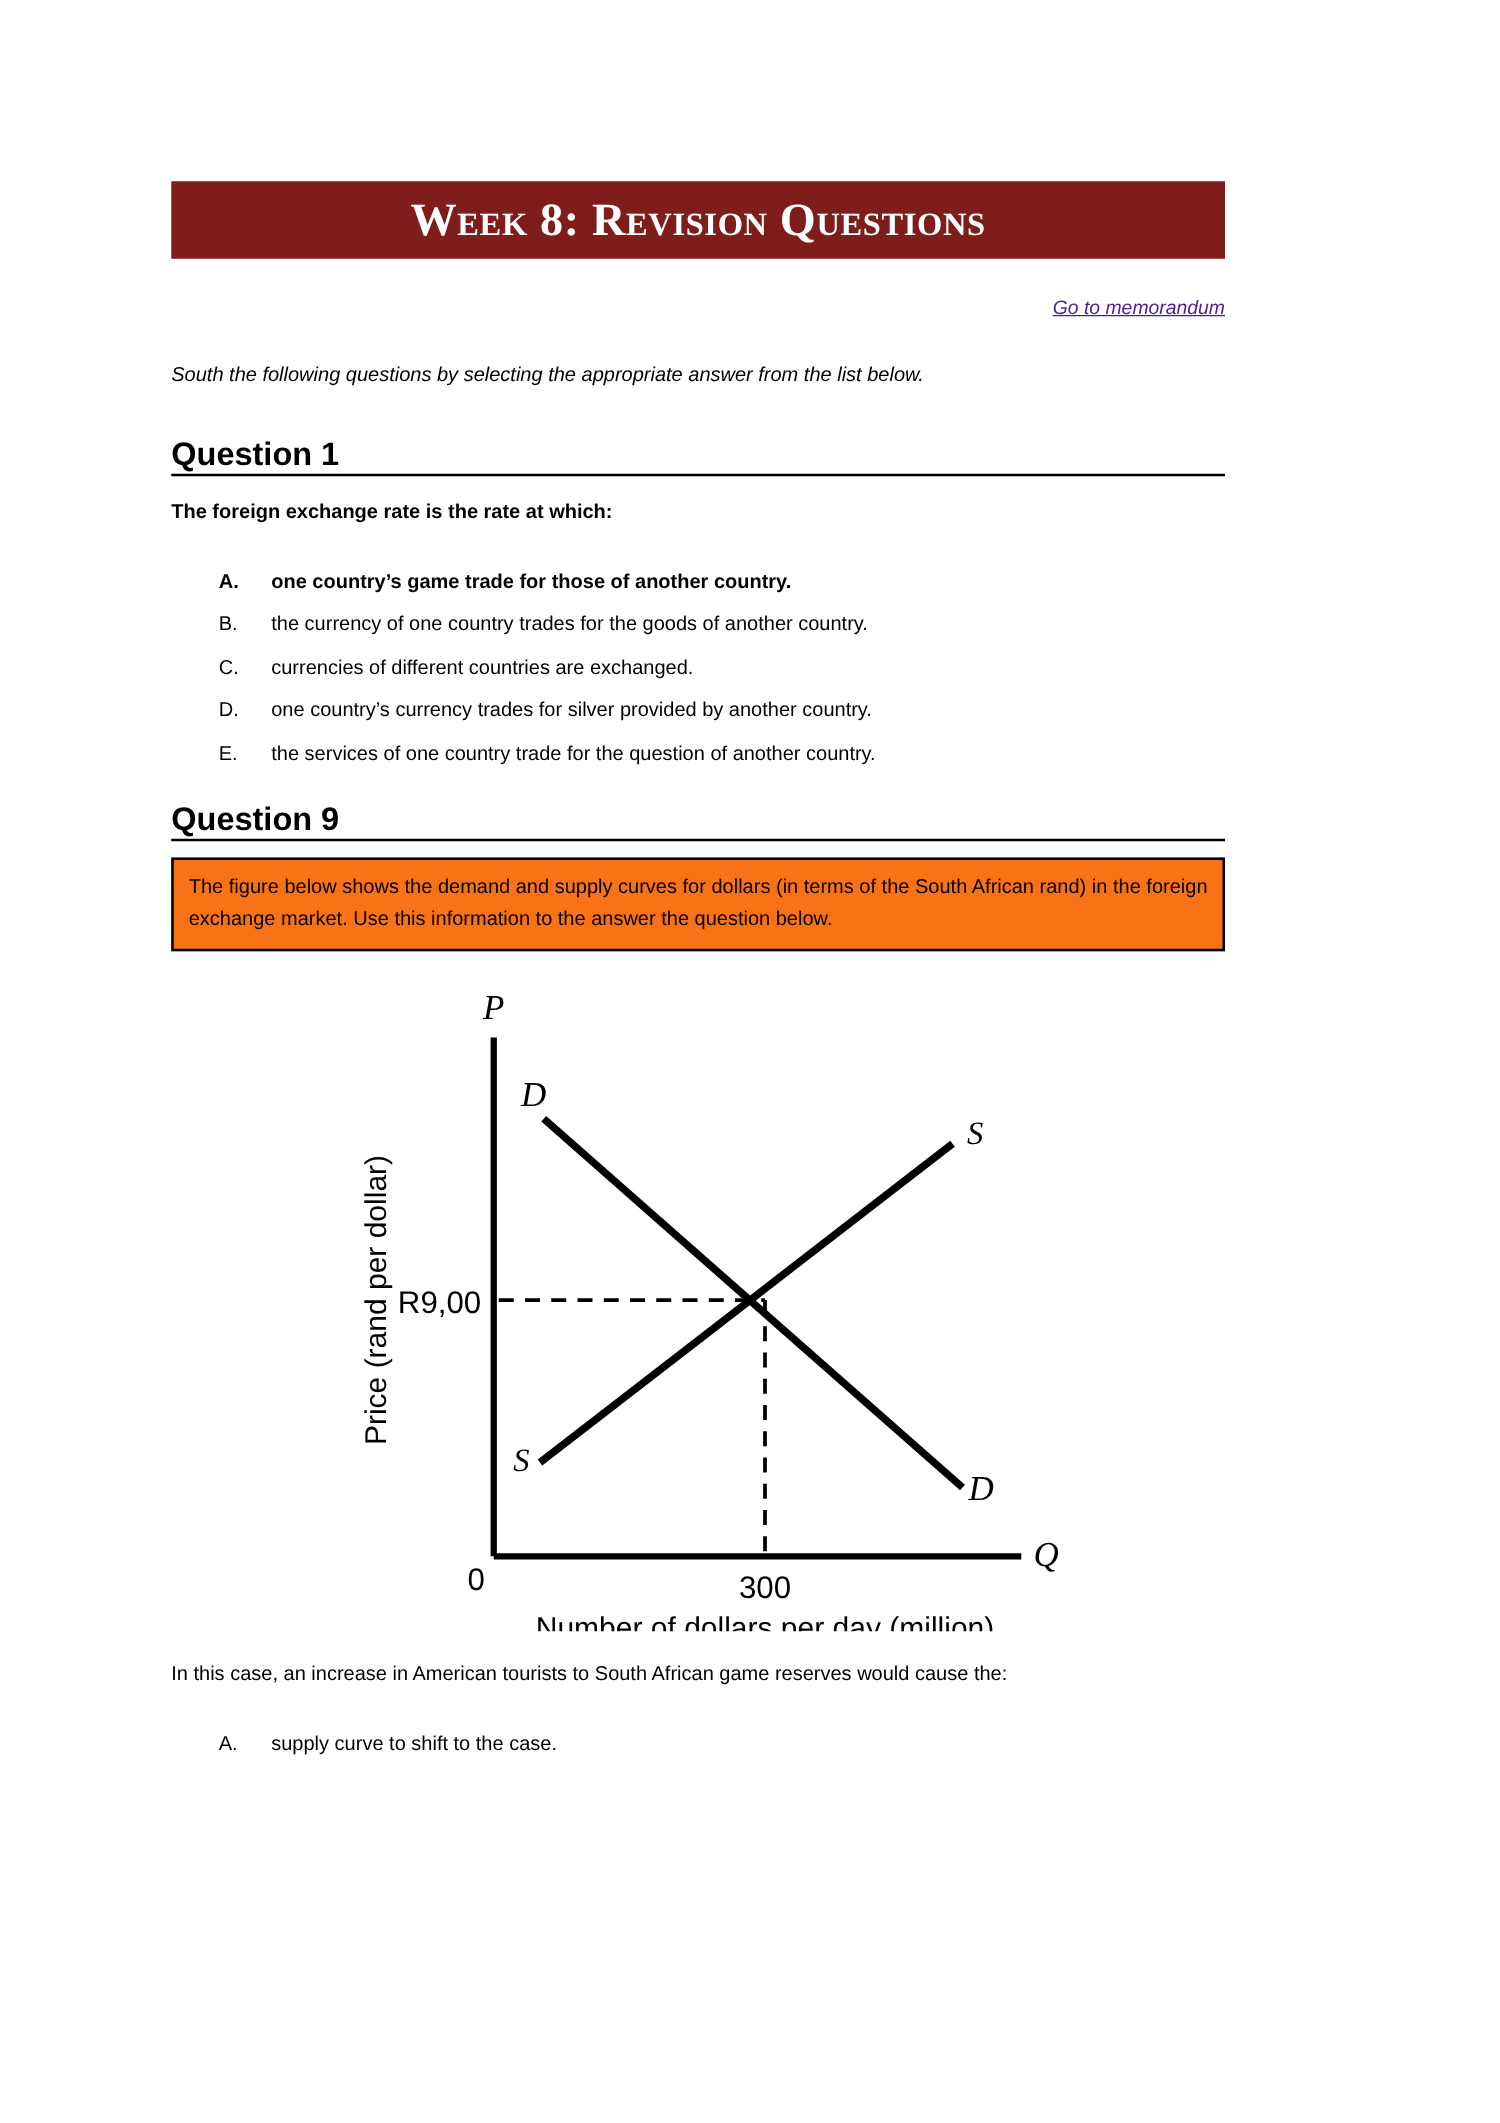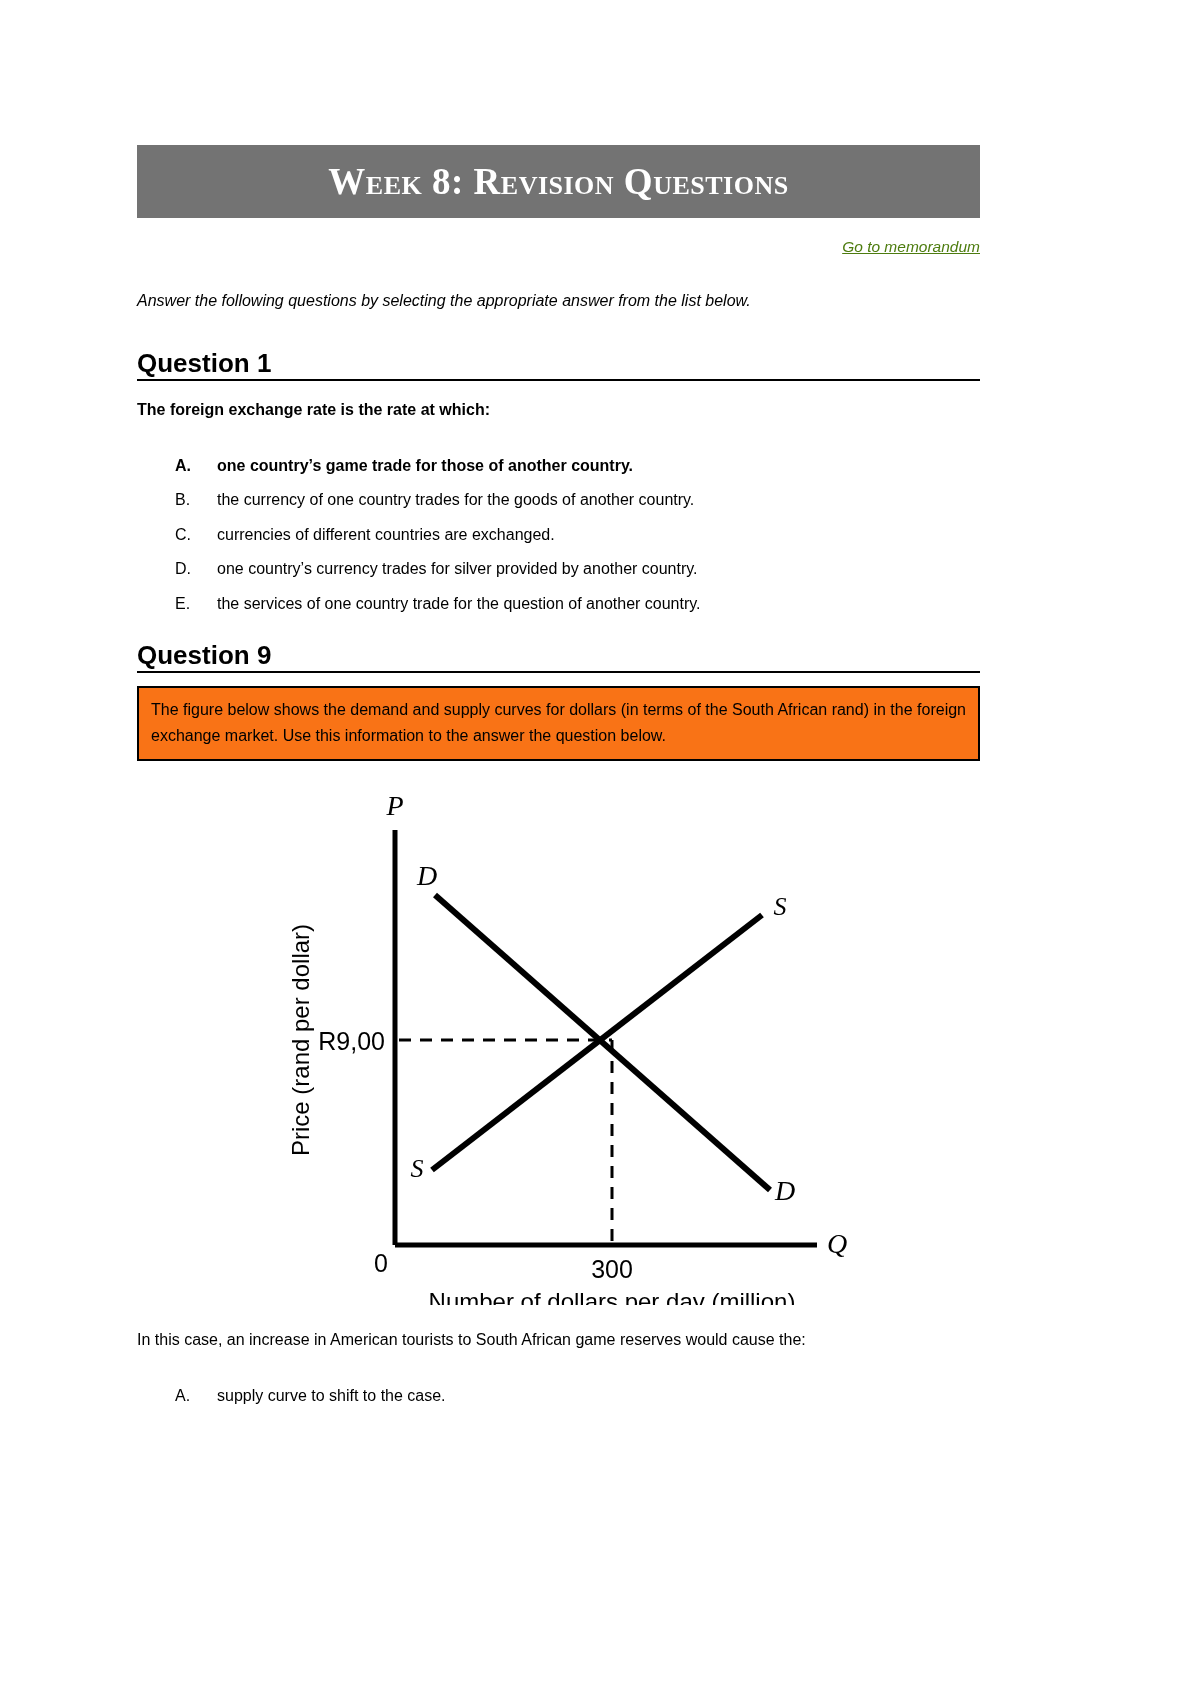--- a/index.html
+++ b/index.html
@@ -28,22 +28,22 @@
     top: 0;
     width: 843px;
   }
 
   
   .title-banner {
     position: absolute;
     left: 0px;
     top: 145px;
     width: 843px;
-    height: 73px;
-    background: #737373;
+    height: 62px;
+    background: #7f1d1d;
     color: #ffffff;
     display: flex;
     align-items: center;
     justify-content: center;
   }
   .title-banner .title-text {
     font-family: "Liberation Serif", serif;
     font-size: 37px;
     font-weight: bold;
     letter-spacing: 0.5px;
@@ -56,21 +56,21 @@
   .memo-link-row {
     position: absolute;
     left: 0px;
     top: 238px;
     width: 843px;
     text-align: right;
   }
   .memo-link {
     font-size: 15.5px;
     font-style: italic;
-    color: #4d7c0f;
+    color: #4c1d95;
     text-decoration: underline;
     cursor: pointer;
     margin-left: 30px;
   }
 
   
   .intro {
     position: absolute;
     left: 0px;
     top: 290px;
@@ -173,21 +173,21 @@
   <div class="content">
 
     <div class="title-banner">
       <span class="title-text">Week 8: Revision Questions</span>
     </div>
 
     <div class="memo-link-row">
       <span class="memo-link">Go to memorandum</span>
     </div>
 
-    <div class="intro">Answer the following questions by selecting the appropriate answer from the list below.</div>
+    <div class="intro">South the following questions by selecting the appropriate answer from the list below.</div>
 
     <div class="q-heading" id="q1-heading">Question 1</div>
     <div class="q-stem" id="q1-stem">The foreign exchange rate is the rate at which:</div>
 
     <div class="options" id="q1-options">
       <div class="option-row bold">
         <span class="option-letter">A.</span>
         <span class="option-text">one country’s game trade for those of another country.</span>
       </div>
       <div class="option-row">

